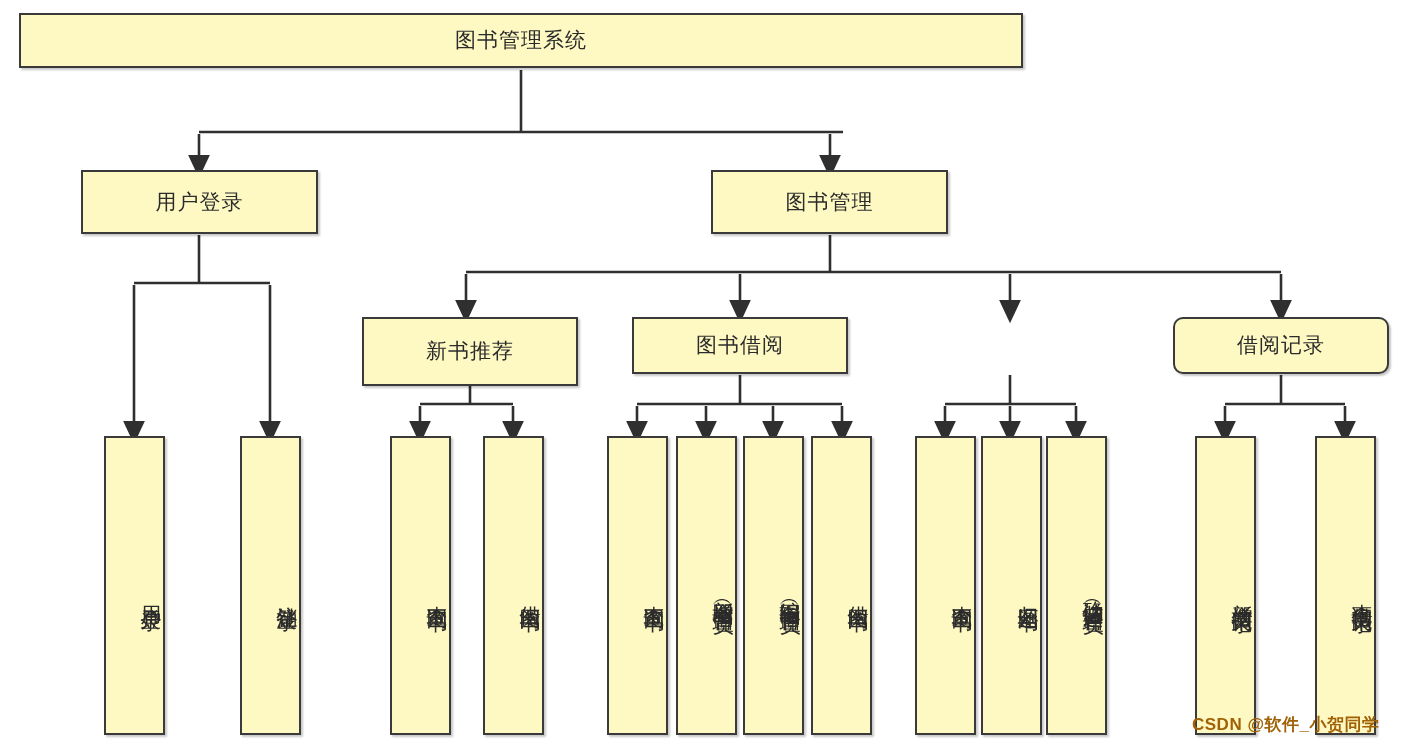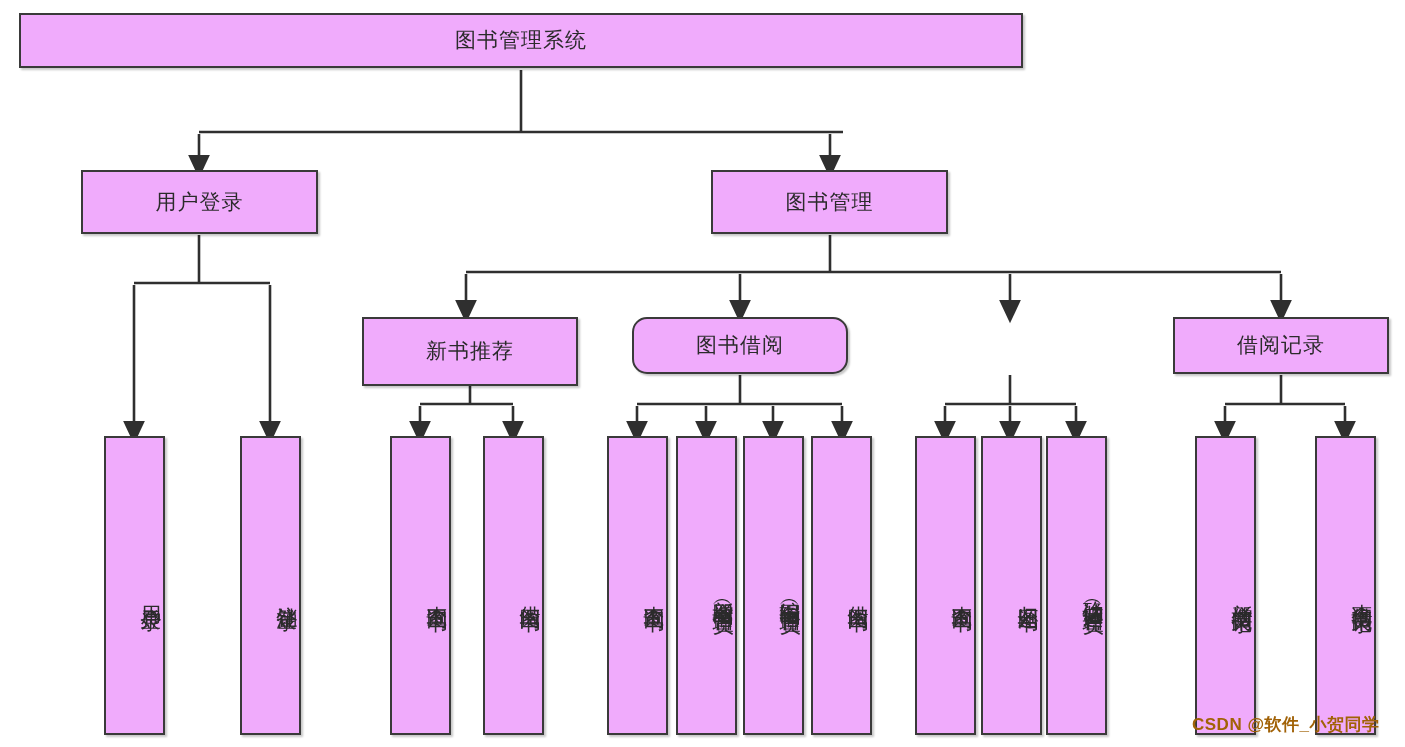--- a/index.html
+++ b/index.html
@@ -21,21 +21,21 @@
     position: absolute;
     left: 0;
     top: 0;
     width: 1405px;
     height: 747px;
     pointer-events: none;
   }
   .node {
     position: absolute;
     box-sizing: border-box;
-    background: #f0abfc;
+    background: #fef9c3;
     border: 2px solid #3a3a3a;
     box-shadow: 2px 2px 2px rgba(0,0,0,0.22);
     display: flex;
     align-items: center;
     justify-content: center;
     color: #2b2b2b;
     line-height: 1.18;
     text-align: left;
   }
   .node.horiz {
@@ -127,24 +127,24 @@
   <div class="node horiz" style="left:81px; top:170px; width:237px; height:64px;">
     <span class="label">用户登录</span>
   </div>
   <div class="node horiz" style="left:711px; top:170px; width:237px; height:64px;">
     <span class="label">图书管理</span>
   </div>
 
   <div class="node horiz" style="left:362px; top:317px; width:216px; height:69px;">
     <span class="label">新书推荐</span>
   </div>
-  <div class="node horiz" style="left:632px; top:317px; width:216px; height:57px;border-radius:15px;">
+  <div class="node horiz" style="left:632px; top:317px; width:216px; height:57px;">
     <span class="label">图书借阅</span>
   </div>
-  <div class="node horiz" style="left:1173px; top:317px; width:216px; height:57px;">
+  <div class="node horiz" style="left:1173px; top:317px; width:216px; height:57px;border-radius:10px;">
     <span class="label">借阅记录</span>
   </div>
 
   <div class="node vert" style="left:104px; top:436px; width:61px; height:299px;">
     <span class="label">用户登录</span>
   </div>
   <div class="node vert" style="left:240px; top:436px; width:61px; height:299px;">
     <span class="label">注销登录</span>
   </div>
 

